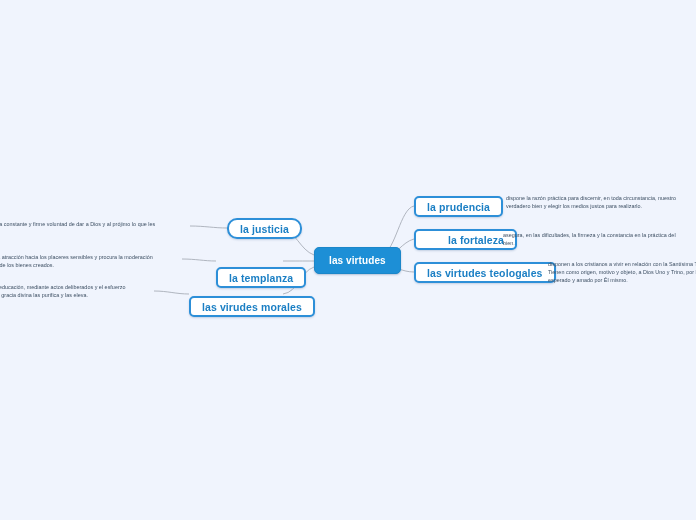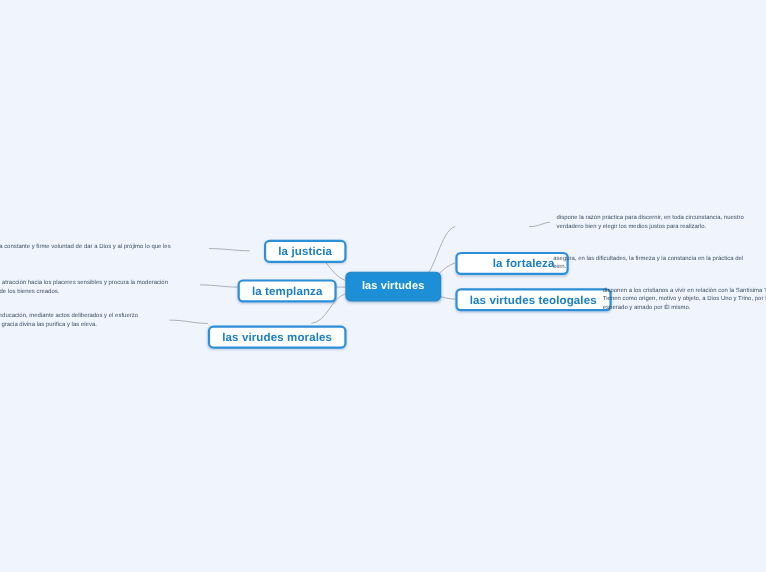--- a/index.html
+++ b/index.html
@@ -89,32 +89,35 @@
       <path d="M481,206 C490,206 492,203 500,202"></path>
       <path d="M479,239 C488,239 491,236 499,235"></path>
       <path d="M522,272 C531,272 534,268 542,267"></path>
     </g>
   </svg>
 
   <div class="node node-root" style="left:314px; top:247px;">
     <span>las virtudes</span>
   </div>
 
-  <div class="node node-branch" style="left:240px; top:218px;">
+  <div class="node node-branch" style="left:227px; top:218px;border-radius:10px;">
     <span>la justicia</span>
   </div>
 
-  <div class="node node-branch" style="left:216px; top:254px;">
+  <div class="node node-branch" style="left:216px; top:267px;">
     <span>la templanza</span>
   </div>
 
   <div class="node node-branch" style="left:189px; top:296px;">
     <span>las virudes morales</span>
   </div>
 
+  <div class="node node-branch" style="left:414px; top:196px;">
+    <span>la prudencia</span>
+  </div>
 
   <div class="node node-branch" style="left:414px; top:229px;padding-left:32px;">
     <span>la fortaleza</span>
   </div>
 
   <div class="node node-branch" style="left:414px; top:262px;">
     <span>las virtudes teologales</span>
   </div>
 
   <div class="leaf-text left" style="left:-31px; top:220px; width:188px;">consiste en la constante y firme voluntad de dar a Dios y al prójimo lo que les es debido.</div>

